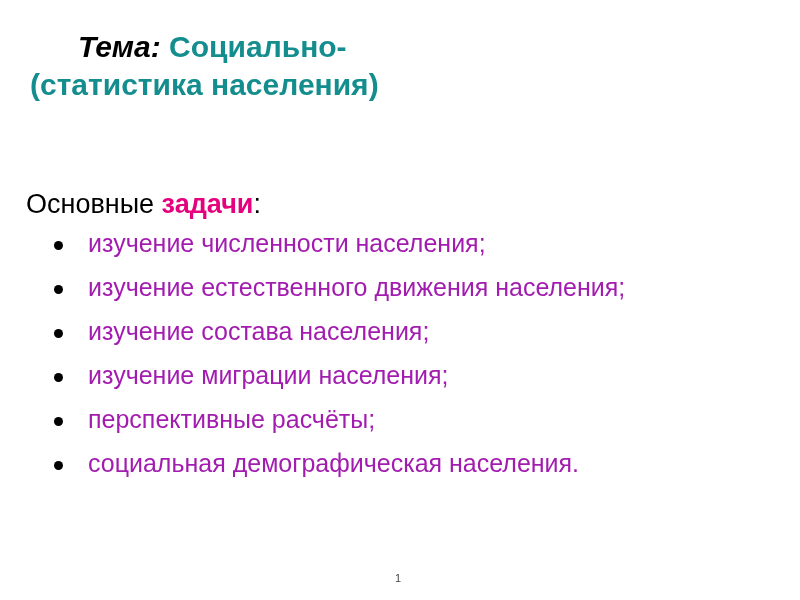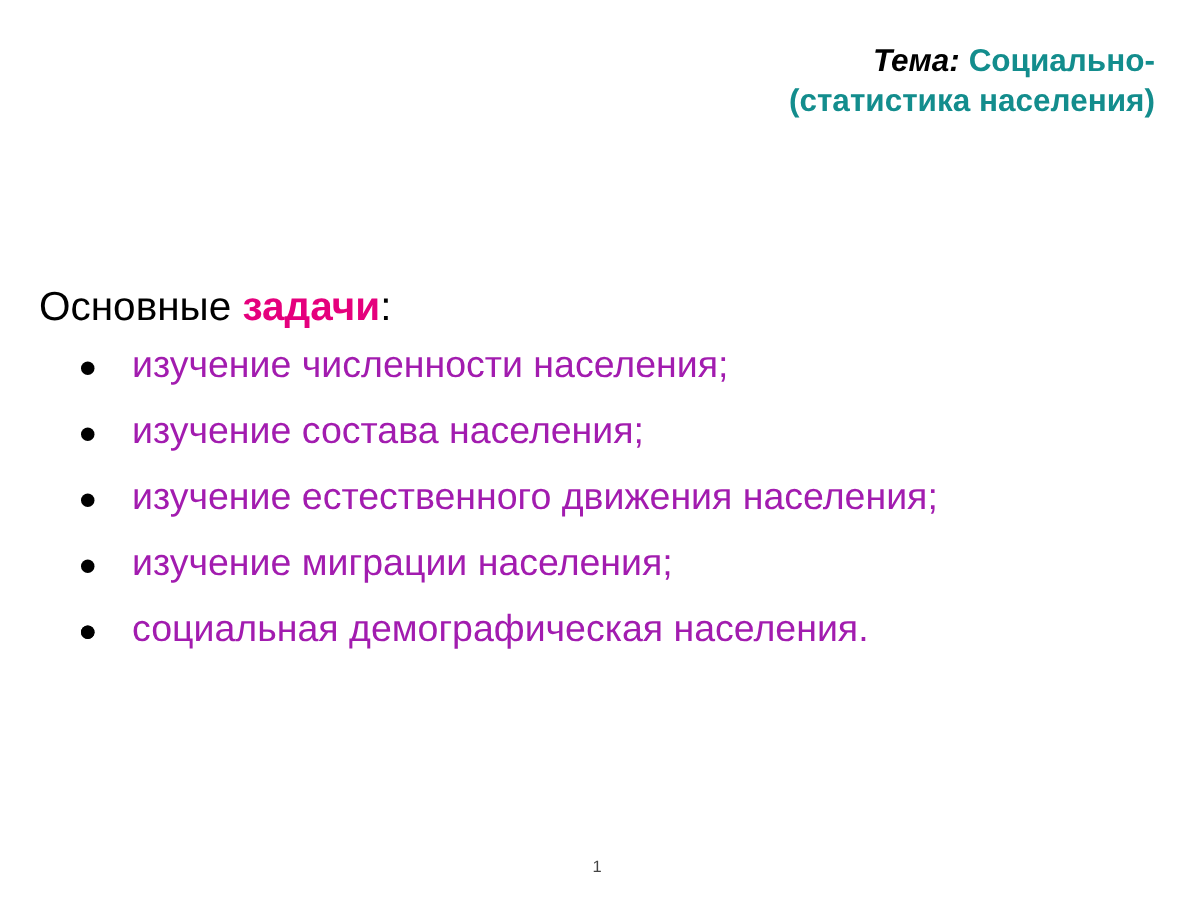--- a/index.html
+++ b/index.html
@@ -17,24 +17,23 @@
     position: relative;
     width: 800px;
     height: 600px;
     box-sizing: border-box;
   }
   .title-block {
     position: absolute;
     left: 30px;
     top: 28px;
     width: 740px;
-    font-size: 21px;
+    font-size: 30px;
     line-height: 1.28;
     font-weight: bold;
-    text-align: right;
   }
   .title-line-1 {
     padding-left: 48px;
     white-space: nowrap;
   }
   .title-prefix {
     color: #000000;
     font-style: italic;
     font-weight: bold;
   }
@@ -105,23 +104,23 @@
       <span class="title-main">Социально-</span>
     </div>
     <div class="title-line-3">(статистика населения)</div>
   </div>
 
   <div class="body-block">
     <p class="lead"><span>Основные </span><span class="lead-em">задачи</span><span>:</span></p>
 
     <ul class="bullets">
       <li><span class="dot"></span><span>изучение численности населения;</span></li>
+      <li><span class="dot"></span><span>изучение естественного движения населения;</span></li>
       <li><span class="dot"></span><span>изучение состава населения;</span></li>
-      <li><span class="dot"></span><span>изучение естественного движения населения;</span></li>
       <li><span class="dot"></span><span>изучение миграции населения;</span></li>
-      <li><span class="dot"></span></li>
+      <li><span class="dot"></span><span>перспективные расчёты;</span></li>
       <li><span class="dot"></span><span>социальная демографическая населения.</span></li>
     </ul>
   </div>
 
   <div class="page-number">1</div>
 
 </div>
 
 </body></html>

